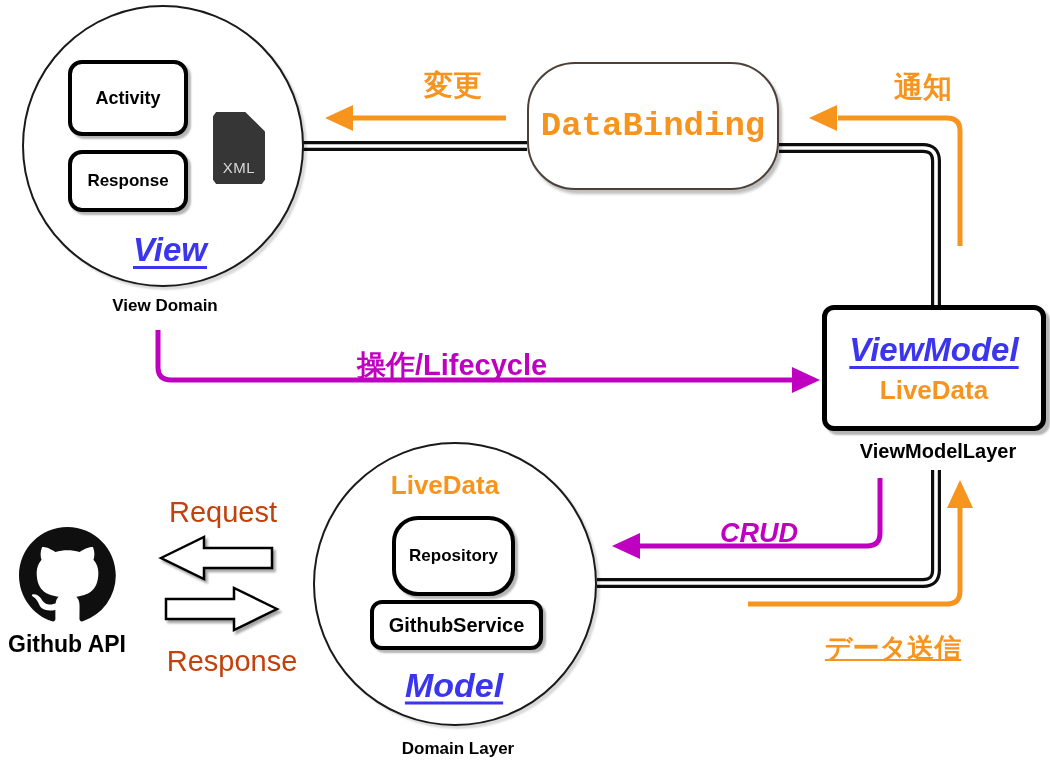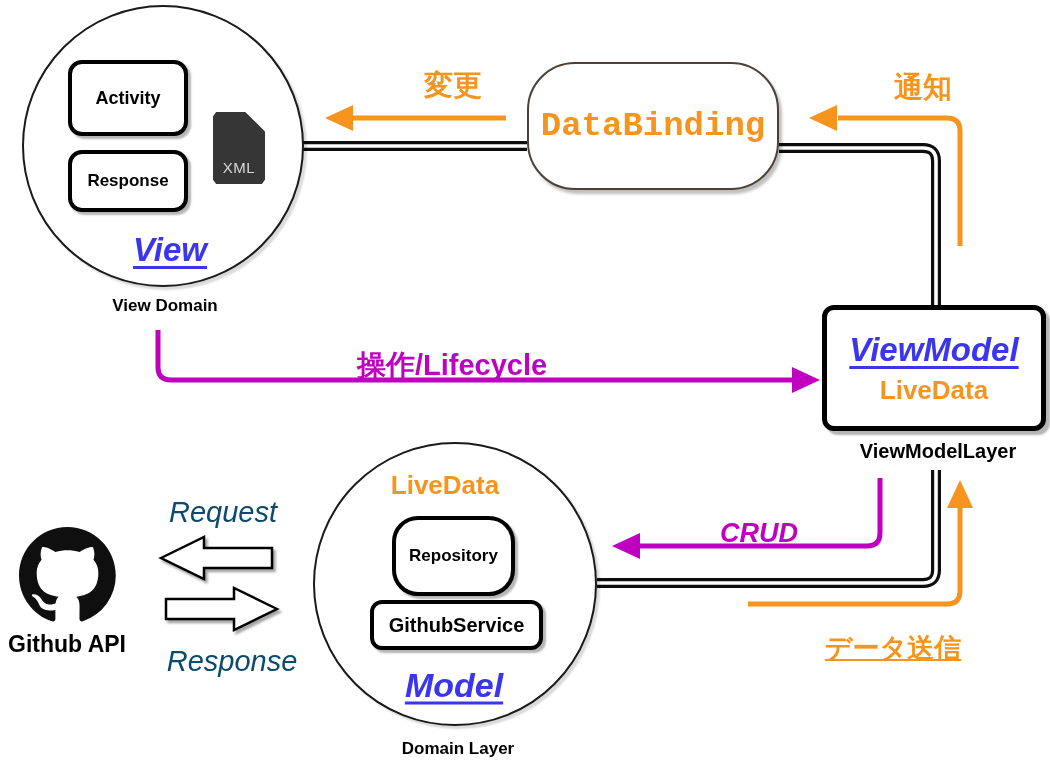--- a/index.html
+++ b/index.html
@@ -32,21 +32,21 @@
         box-shadow:3px 4px 3px rgba(0,0,0,0.25);}
   .vmbox{border:5px solid #000;border-radius:12px;display:flex;flex-direction:column;align-items:center;
         justify-content:center;gap:6px;box-shadow:4px 4px 2px rgba(120,120,120,0.55);}
 
   .label{position:absolute;z-index:4;white-space:nowrap;transform:translate(-50%,-50%);}
   .cap{font-weight:bold;color:#000;font-size:17px;}
   .blue-title{color:var(--blue);font-weight:bold;font-style:italic;text-decoration:underline;
         text-decoration-thickness:3px;text-underline-offset:5px;}
   .orange-b{color:var(--orange);font-weight:bold;}
   .magenta-b{color:var(--magenta);font-weight:bold;margin-top:20px;}
-  .plain{color:#0c4a6e;font-weight:500;font-style:italic;}
+  .plain{color:#c2410c;font-weight:500;}
 
   
   .xmlfile{position:absolute;z-index:3;background:#363636;
         clip-path:polygon(6% 0,62% 0,100% 27%,100% 94%,94% 100%,6% 100%,0 94%,0 6%);
         display:flex;align-items:flex-end;justify-content:center;}
   .xmlfile span{color:#d9d9d9;font-size:15px;letter-spacing:0.5px;margin-bottom:8px;}
 </style>
 </head>
 <body>
 

